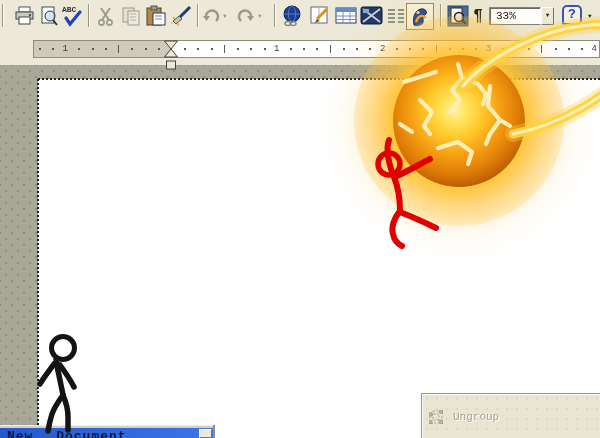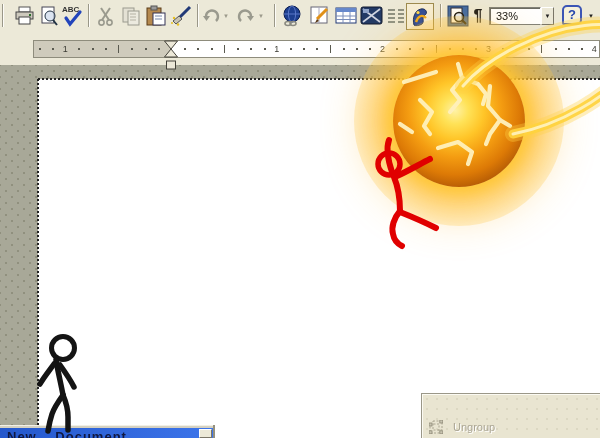--- a/index.html
+++ b/index.html
@@ -1,17 +1,17 @@
 <!DOCTYPE html>
 <html><head>
 <meta charset="utf-8">
 <style>
   html,body{margin:0;padding:0;background:#555;}
   #stage{position:relative;width:600px;height:438px;overflow:hidden;
-         font-family:Liberation Sans, sans-serif;background:#0c4a6e;}
+         font-family:Liberation Mono, monospace;background:#0c4a6e;}
   
   #toolbar{position:absolute;left:0;top:0;width:600px;height:32px;
            background:#ece9d8;border-bottom:1px solid #a29e8e;z-index:10;}
   .tbtn{position:absolute;top:4px;width:24px;height:24px;display:flex;
         align-items:center;justify-content:center;}
   .tsep{position:absolute;top:4px;width:2px;height:23px;
         background:linear-gradient(90deg,#9a9788 0 1px,#fdfcf8 1px 2px);}
   .ddarrow{position:absolute;top:13px;font-size:6px;color:#4a4a42;}
   .ddarrow.dis{color:#9c9a8c;}
   #zoom-combo{position:absolute;left:489px;top:7px;width:52px;height:18px;
@@ -371,21 +371,21 @@
       <circle cx="63" cy="348" r="11.5" stroke-width="5"></circle>
       <path d="M56 360 C58 372 61 384 63 395"></path>
       <path d="M54 364 C49 371 44 377 40 384"></path>
       <path d="M60 365 C65 372 70 379 74 387"></path>
       <path d="M63 395 C58 402 54 408 52 414 C50 420 49 425 48 431"></path>
       <path d="M63 395 C66 402 68 410 68 417 L68 430"></path>
     </g>
   </svg>
 
   <div id="context-menu">
-    <div class="menu-item" style="top:23px">
+    <div class="menu-item" style="top:13px">
       <svg class="mi-icon" viewBox="0 0 14 14">
         <rect x="4" y="1" width="9" height="9" fill="none" stroke="#aaa590" stroke-dasharray="2 1.5"></rect>
         <rect x="1" y="4" width="9" height="9" fill="none" stroke="#aaa590" stroke-dasharray="2 1.5"></rect>
         <g fill="#c9c5b1" stroke="#8f8b78" stroke-width="0.8">
           <rect x="0" y="3" width="3" height="3"></rect>
             <rect x="10.8" y="0" width="3" height="3"></rect>
           <rect x="0" y="10.8" width="3" height="3"></rect>
             <rect x="10.8" y="10.8" width="3" height="3"></rect>
         </g>
       </svg>

